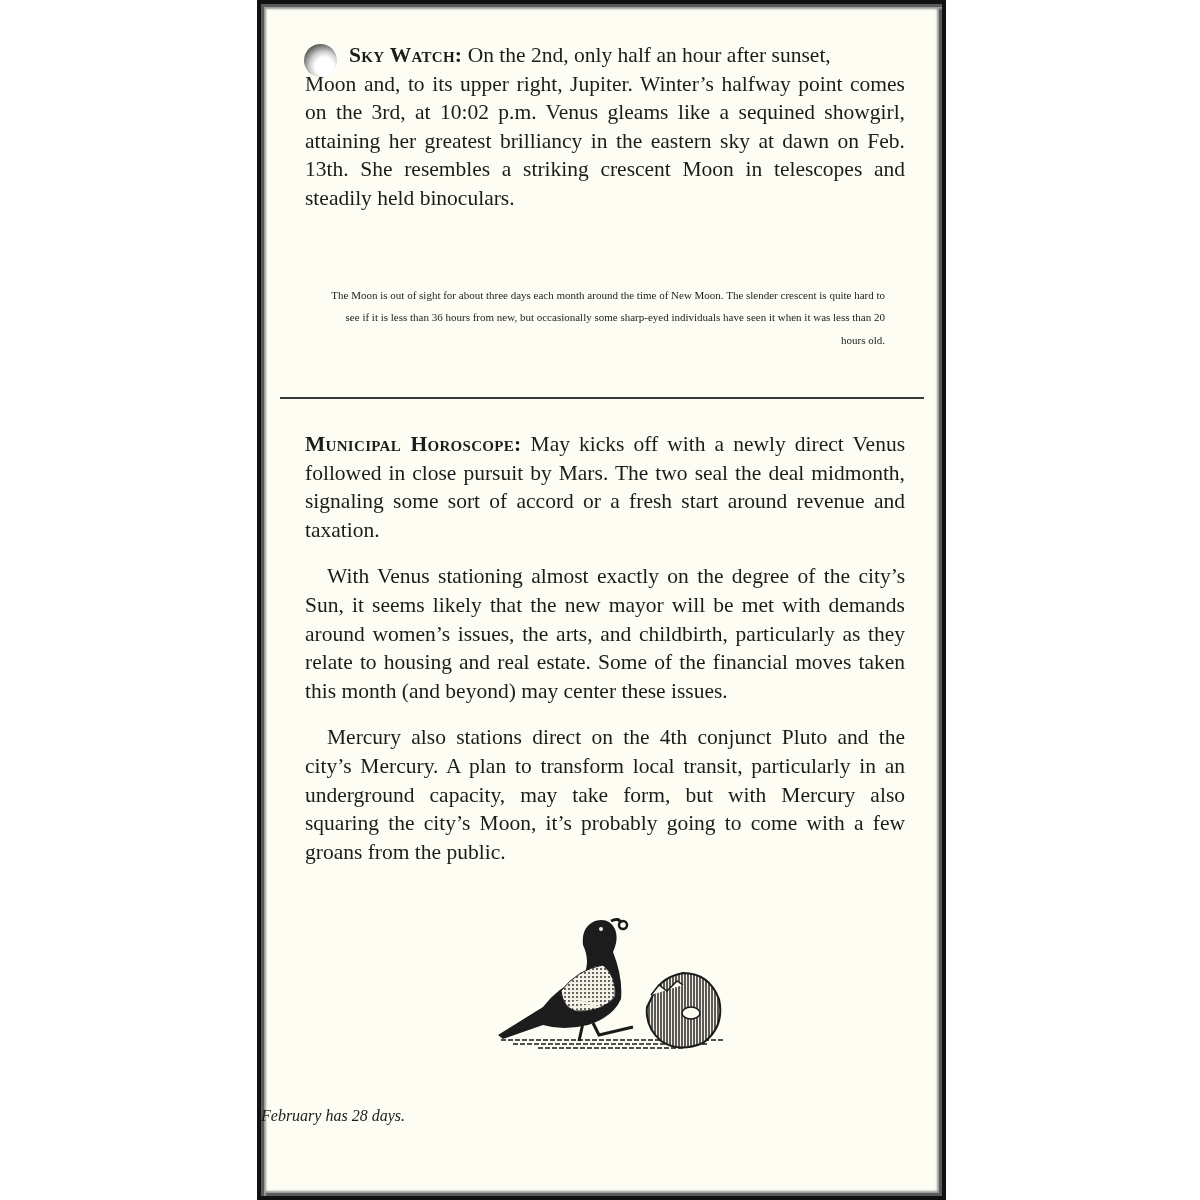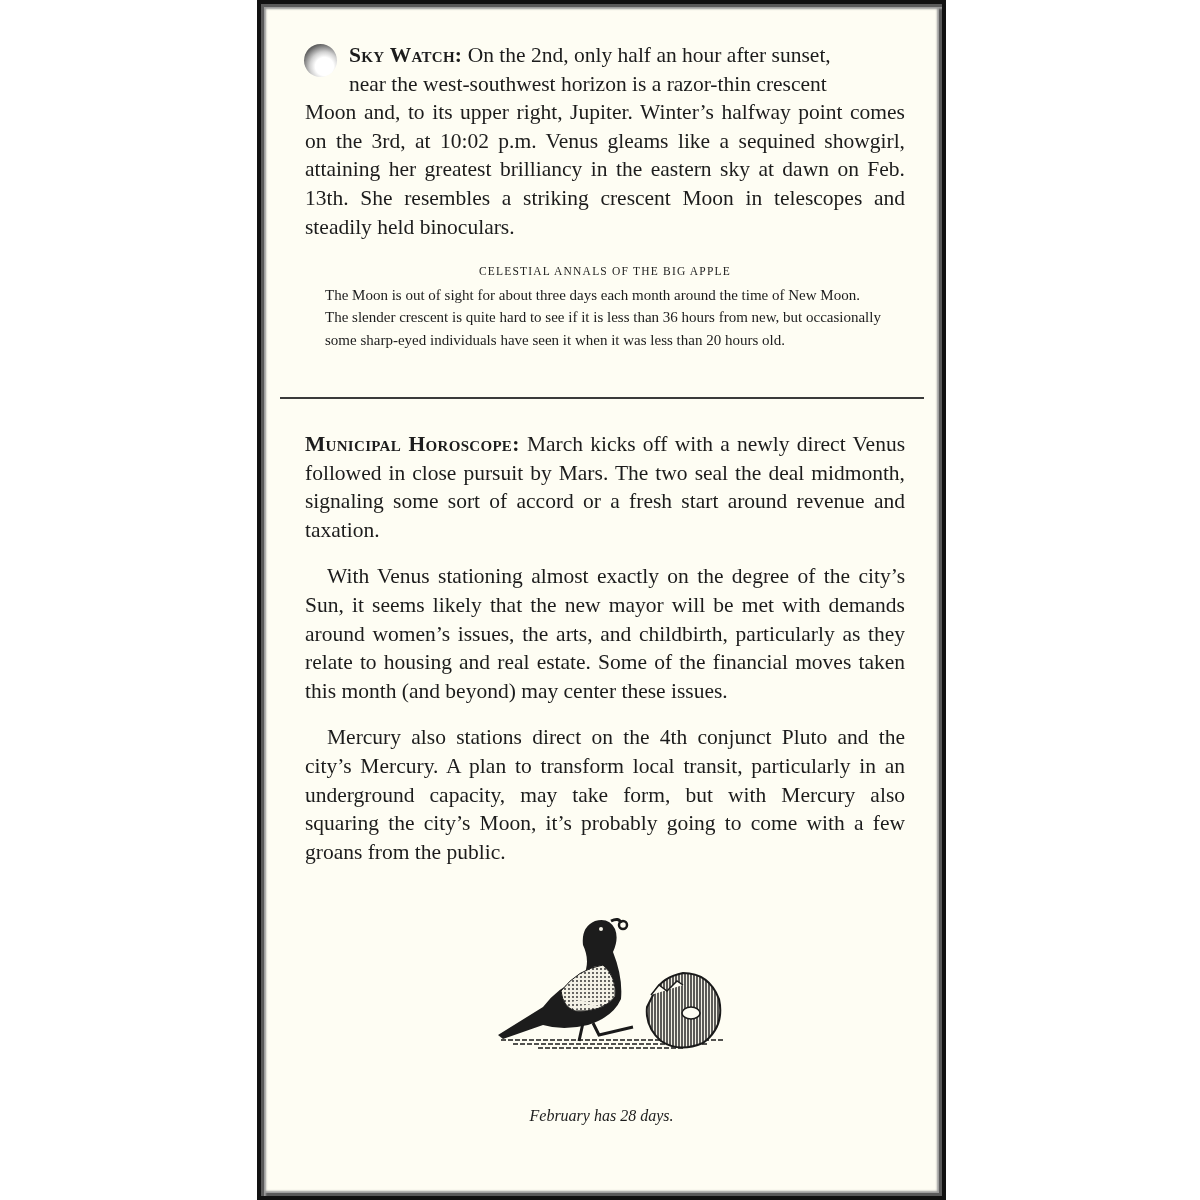--- a/index.html
+++ b/index.html
@@ -73,24 +73,24 @@
       text-align: center;
       font-size: 11.5px;
       letter-spacing: 1.2px;
       text-transform: uppercase;
     }
     .annals-text {
       position: absolute;
       left: 64px;
       width: 560px;
       top: 280px;
-      font-size: 15px;
+      font-size: 11px;
       line-height: 22.3px;
       margin: 0;
-      text-align: left;
+      text-align: right;
     }
     .divider {
       position: absolute;
       left: 19px;
       width: 644px;
       top: 393px;
       height: 2px;
       background: #3a3a3a;
     }
     .horoscope {
@@ -107,52 +107,49 @@
       position: absolute;
       left: 222px;
       top: 903px;
       width: 250px;
       height: 150px;
     }
     .footer-line {
       position: absolute;
       left: 0;
       width: 681px;
-      text-align: center;
       font-style: italic;
       font-size: 16px;
     }
     .footer-1 { top: 1103px; }
     .footer-2 { top: 1137px; }
   </style>
 </head>
 <body>
 
 <div class="page">
   <div class="page-inner">
 
     <div class="moon-icon"></div>
     <div class="body-text serif sky-watch">
       <div class="sky-first-lines">
         <span class="smallcaps">Sky Watch:</span>
         <span>On the 2nd, only half an hour after sunset,</span>
-        <span style="display:block;">near the west-southwest horizon is a razor-thin crescent</span>
       </div>
       <div>Moon and, to its upper right, Jupiter. Winter’s halfway point comes on the 3rd, at 10:02 p.m. Venus gleams like a sequined showgirl, attaining her greatest brilliancy in the eastern sky at dawn on Feb. 13th. She resembles a striking crescent Moon in telescopes and steadily held binoculars.</div>
     </div>
 
-    <div class="annals-heading serif">Celestial Annals of the Big Apple</div>
     <p class="annals-text serif">The Moon is out of sight for about three days each month around the time of New Moon. The slender crescent is quite hard to see if it is less than 36 hours from new, but occasionally some sharp-eyed individuals have seen it when it was less than 20 hours old.</p>
 
     <div class="divider"></div>
 
     <div class="body-text serif horoscope">
       <p>
         <span class="smallcaps">Municipal Horoscope:</span>
-        <span>March kicks off with a newly direct Venus followed in close pursuit by Mars. The two seal the deal midmonth, signaling some sort of accord or a fresh start around revenue and taxation.</span>
+        <span>May kicks off with a newly direct Venus followed in close pursuit by Mars. The two seal the deal midmonth, signaling some sort of accord or a fresh start around revenue and taxation.</span>
       </p>
       <p class="indent">With Venus stationing almost exactly on the degree of the city’s Sun, it seems likely that the new mayor will be met with demands around women’s issues, the arts, and childbirth, particularly as they relate to housing and real estate. Some of the financial moves taken this month (and beyond) may center these issues.</p>
       <p class="indent">Mercury also stations direct on the 4th conjunct Pluto and the city’s Mercury. A plan to transform local transit, particularly in an underground capacity, may take form, but with Mercury also squaring the city’s Moon, it’s probably going to come with a few groans from the public.</p>
     </div>
 
     <svg class="pigeon-illustration" viewBox="0 0 250 150" xmlns="http://www.w3.org/2000/svg">
       <defs>
         <pattern id="dots" width="4" height="4" patternUnits="userSpaceOnUse">
           <rect width="4" height="4" fill="#f3f1e6"></rect>
           <circle cx="2" cy="2" r="0.9" fill="#222"></circle>

